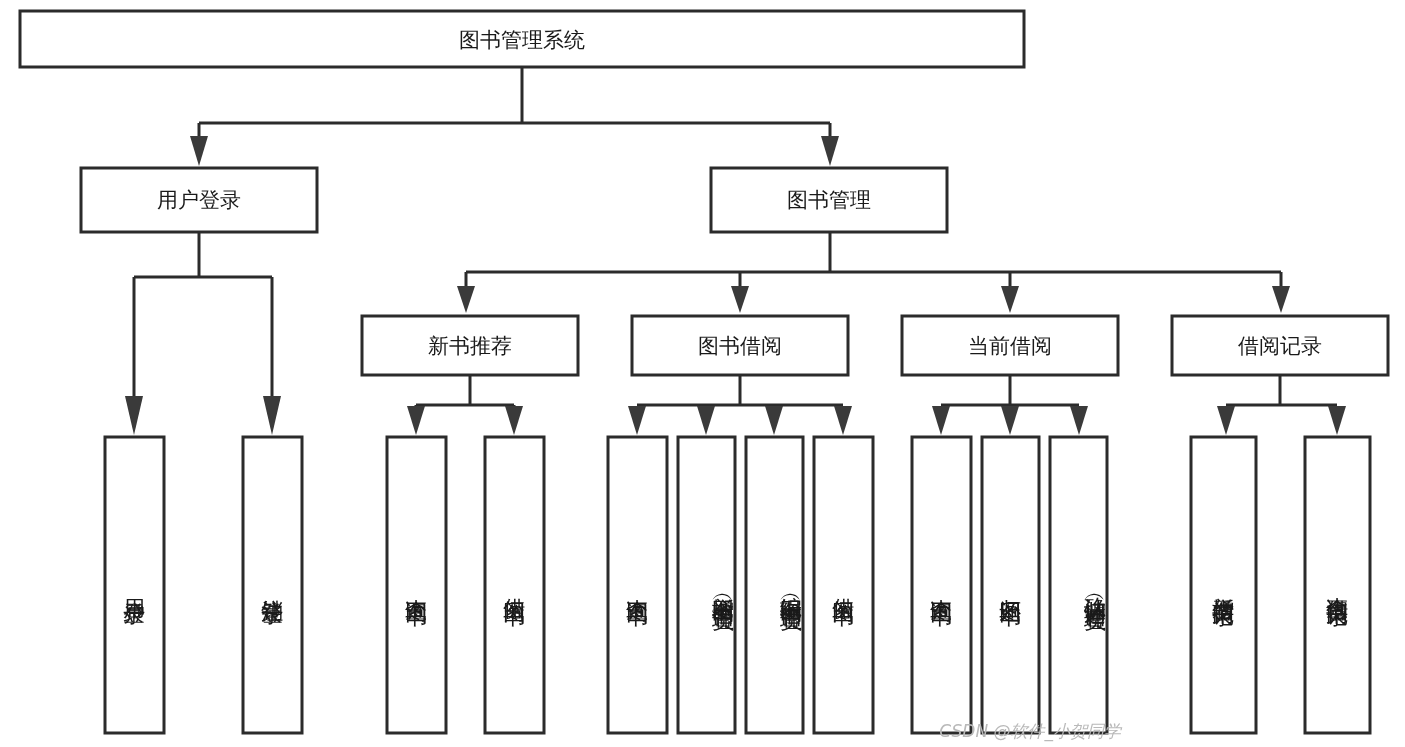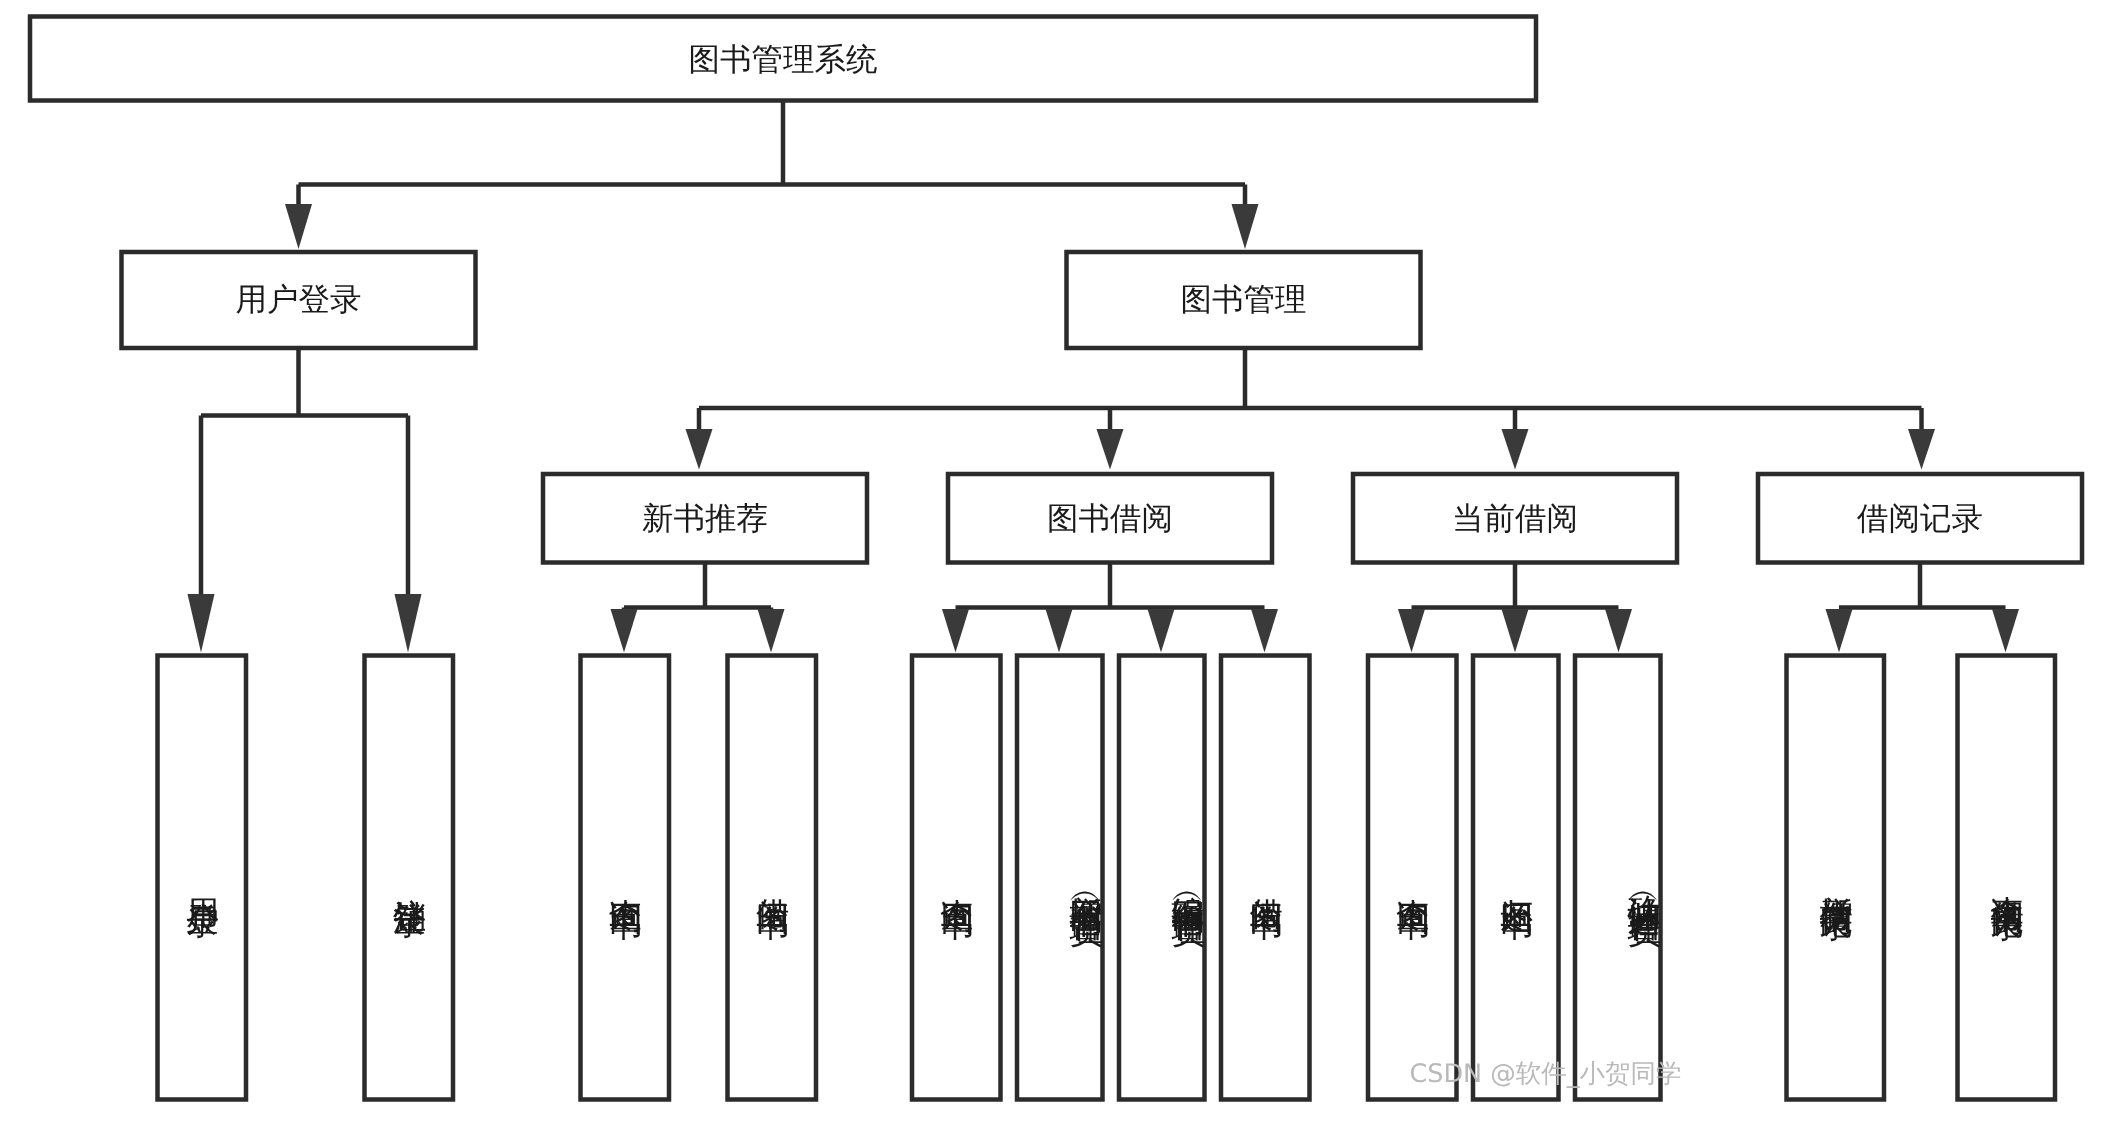--- a/index.html
+++ b/index.html
@@ -59,26 +59,27 @@
     line-height: 1.06;
     color: #1a1a1a;
     letter-spacing: 2px;
     white-space: nowrap;
     text-align: center;
     pointer-events: none;
   }
   .watermark {
     position: absolute;
     right: 8px;
-    bottom: 20px;
+    bottom: 4px;
     font-family: "DejaVu Sans", "Liberation Sans", sans-serif;
     font-size: 17px;
     color: #b9b9b9;
     white-space: nowrap;
     user-select: none;
+    font-style: italic;
   }
 </style>
 </head>
 <body>
 
 <div id="diagram-root">
 
   <svg class="flow" viewBox="0 0 1405 747" xmlns="http://www.w3.org/2000/svg">
 
     <g>

